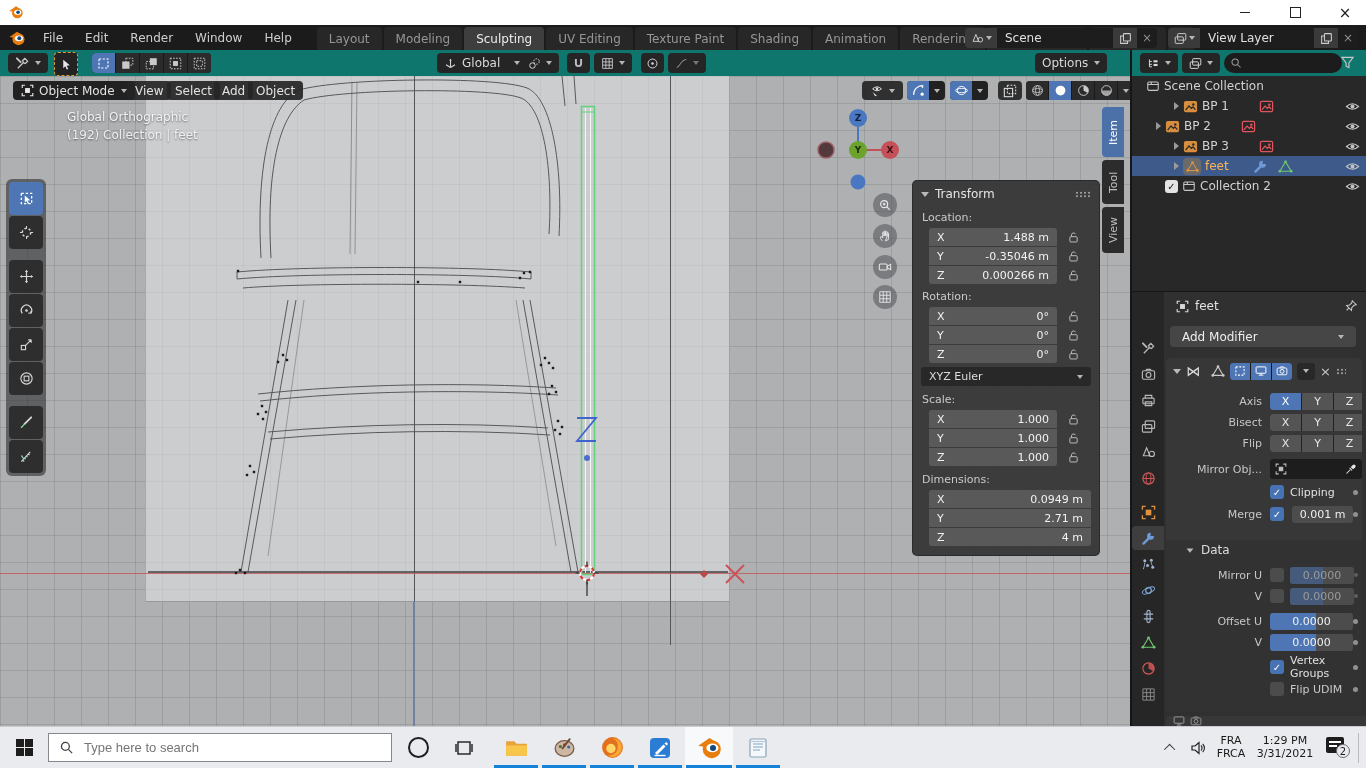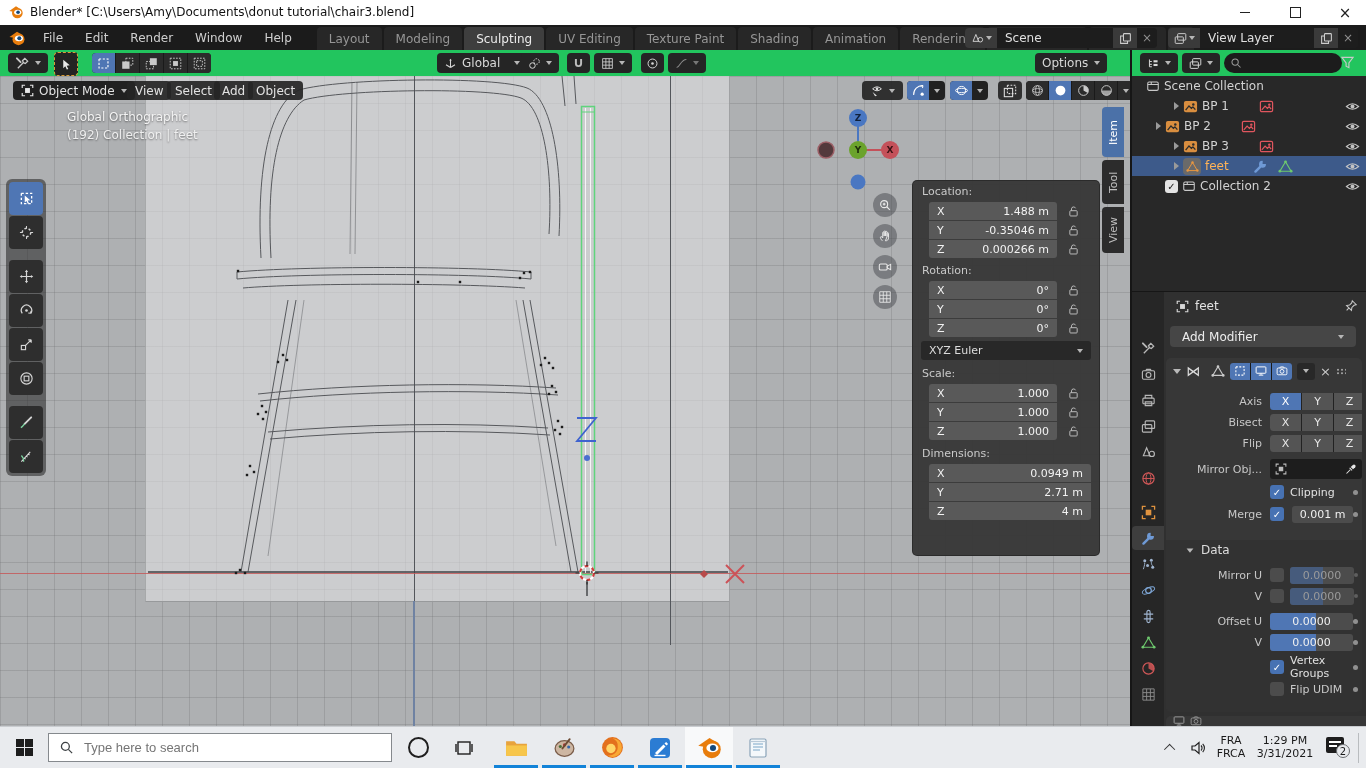--- a/index.html
+++ b/index.html
@@ -18,21 +18,21 @@
   
   .topbar{left:0;top:25px;width:1366px;height:25px;background:#1b1b1b;color:#d4d4d4;font-size:12px;}
   .menuitem{padding:0 11px;height:25px;display:flex;align-items:center;color:#cfcfcf;}
   .wtab{padding:0 12px;height:23px;margin-top:2px;display:flex;align-items:center;background:#272727;color:#969696;border-radius:4px 4px 0 0;margin-right:2px;font-size:12px;}
   .wtab.active{background:#3e3e3e;color:#ececec;}
   .idblock{height:20px;background:#232323;border-radius:4px;display:flex;align-items:center;overflow:hidden;}
   .idname{background:#1d1d1d;height:100%;display:flex;align-items:center;padding:0 8px;color:#e0e0e0;flex:1;font-size:12px;}
   .idbtn{width:24px;height:100%;display:flex;align-items:center;justify-content:center;background:#3a3a3a;color:#cdcdcd;}
   .idx{width:20px;height:100%;display:flex;align-items:center;justify-content:center;color:#8f8f8f;background:#1d1d1d;font-size:12px;}
   
-  .toolbar2{left:0;top:50px;width:1366px;height:26px;background:#22c55e;}
+  .toolbar2{left:0;top:50px;width:1366px;height:26px;background:#0f766e;}
   .tbtn{height:20px;background:#252525;border-radius:4px;display:flex;align-items:center;color:#d8d8d8;font-size:12px;gap:5px;padding:0 7px;}
   .seg5{display:flex;gap:1px;background:#1a1a1a;border-radius:4px;overflow:hidden;height:20px;}
   .seg5>span{width:23px;display:flex;align-items:center;justify-content:center;background:#2b2b2b;color:#c9c9c9;}
   .seg5>span.on{background:#4f76b4;color:#fff;}
   
   .viewport{left:0;top:76px;width:1130px;height:650px;background-color:#aeb0b2;
     background-image:linear-gradient(rgba(110,112,115,.28) 1px,transparent 1px),linear-gradient(90deg,rgba(110,112,115,.28) 1px,transparent 1px);
     background-size:27px 27px;overflow:hidden;}
   .vbtn{height:19px;background:rgba(37,37,37,.92);border-radius:4px;display:flex;align-items:center;color:#e2e2e2;font-size:12px;gap:5px;padding:0 8px;}
   .hudtext{color:#f4f4f4;font-size:12px;text-shadow:0 1px 2px rgba(0,0,0,.5);}
@@ -363,21 +363,20 @@
 </svg>
 
 <div class="screen">
 
   <div class="a fx titlebar">
     <span class="ic a" style="left:8px;top:4px;width:16px;height:16px">
         <svg>
           <use href="#s-blender"></use>
         </svg>
       </span>
-    <span class="a txt" style="left:30px;top:5px">Blender* [C:\Users\Amy\Documents\donut tutorial\chair3.blend]</span>
     <span class="a wbtn" style="left:1228px;top:0">
         <span style="width:10px;border-top:1.5px solid #222"></span>
       </span>
     <span class="a wbtn" style="left:1278px;top:0">
         <span style="width:9px;height:9px;border:1.2px solid #222"></span>
       </span>
     <span class="a wbtn" style="left:1328px;top:0;font-size:15px">×</span>
   </div>
 
   <div class="a fx topbar">
@@ -851,20 +850,25 @@
       </div>
     <div class="a navbtn" style="left:873px;top:209px">
         <span class="ic" style="width:14px;height:14px">
           <svg>
             <use href="#s-grid3"></use>
           </svg>
         </span>
       </div>
 
     <div class="npanel" style="position:absolute">
+      <div class="fx" style="height:26px;padding:0 8px;gap:6px">
+        <span class="disc down"></span>
+        <span style="font-size:12px;color:#e4e4e4">Transform</span>
+        <span class="dots8" style="margin-left:auto"></span>
+      </div>
       <div class="np-label" style="margin-top:4px">Location:</div>
       <div style="padding:4px 0 0 16px">
         <div class="nrow">
             <span class="nfield" style="width:128px;border-radius:3px 3px 0 0">
               <span class="ax">X</span>
               <span class="vv">1.488 m</span>
             </span>
             <span class="ic lock" style="width:13px;height:13px">
               <svg>
                 <use href="#s-lock"></use>

